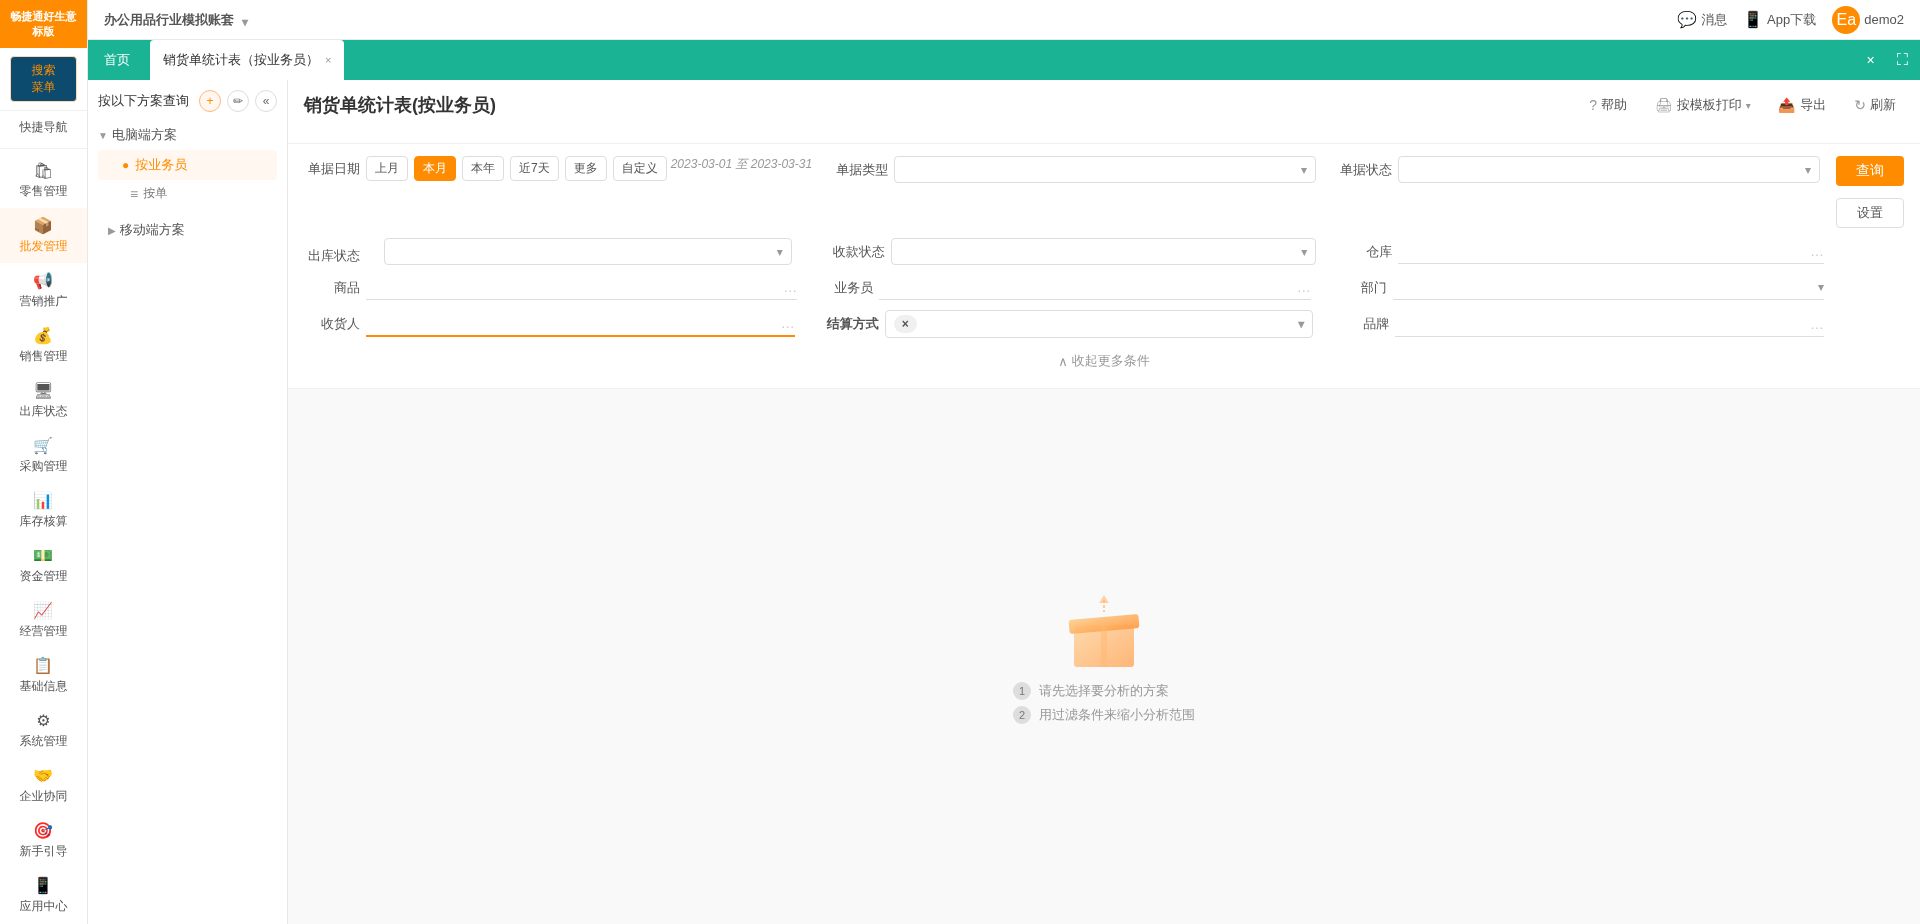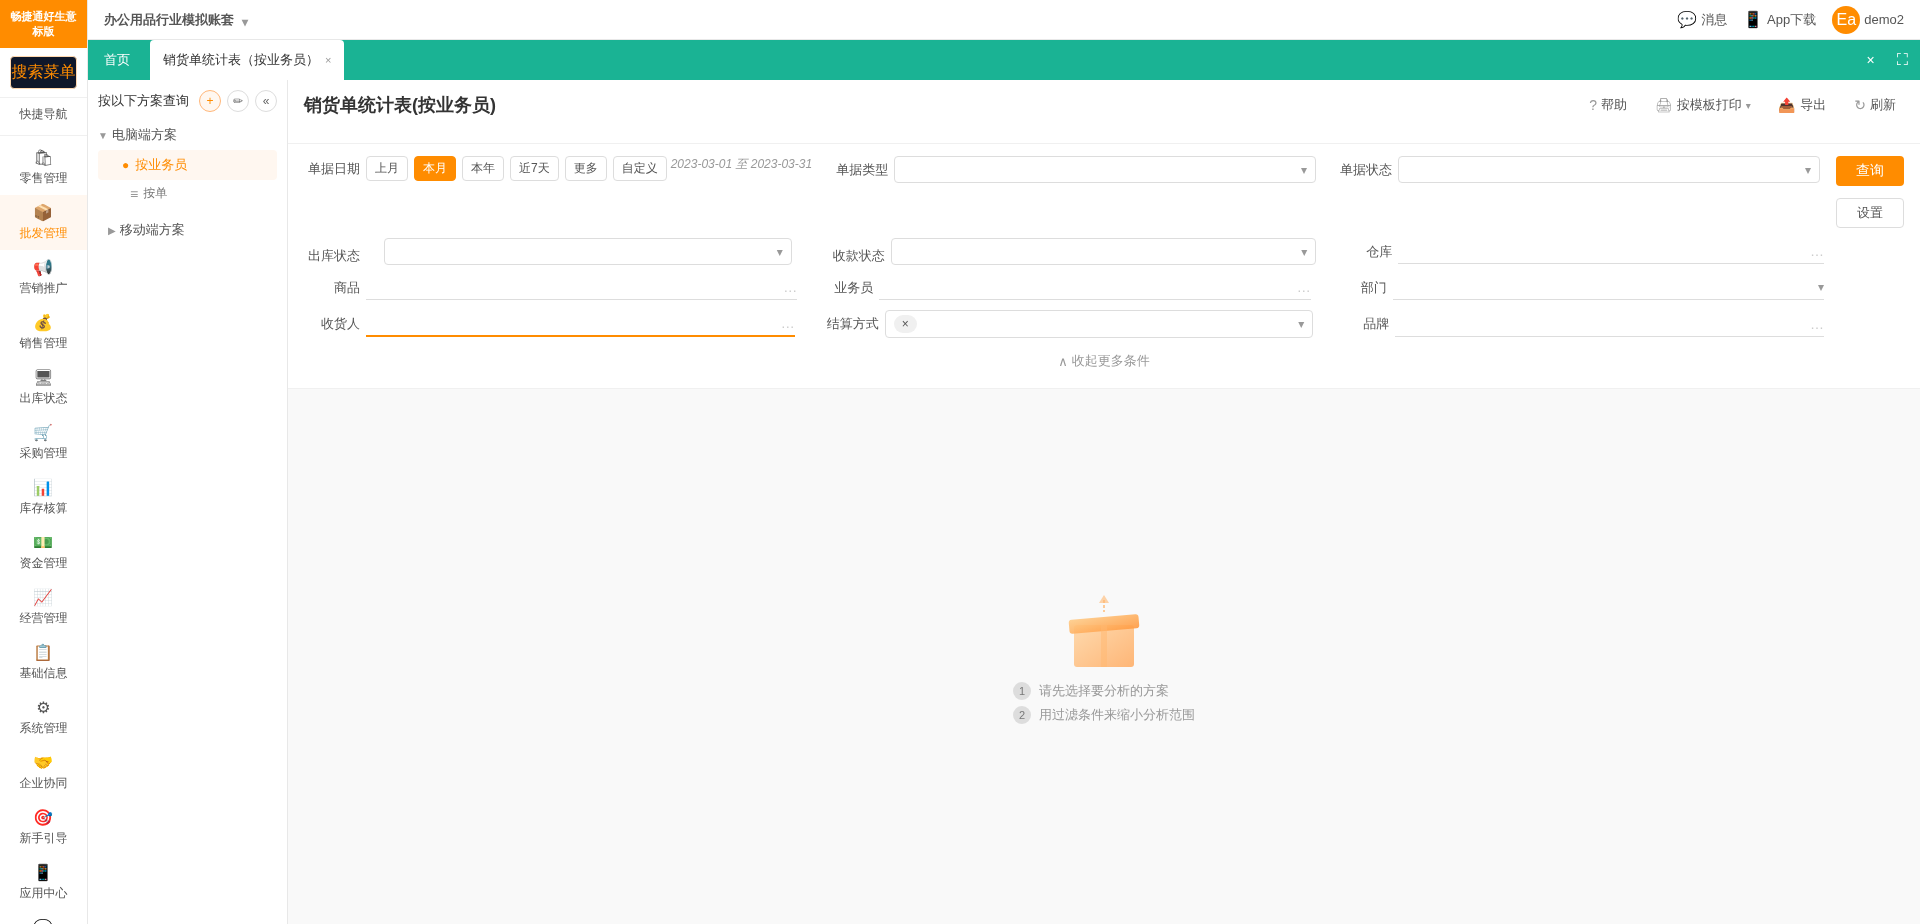--- a/index.html
+++ b/index.html
@@ -3,21 +3,21 @@
   <meta charset="utf-8">
   <style>
     * { box-sizing: border-box; margin: 0; padding: 0; }
     body { font-family: 'Microsoft YaHei', Arial, sans-serif; font-size: 13px; background: #f5f5f5; color: #333; display: flex; height: 924px; overflow: hidden; }
 
     
     .sidebar { width: 88px; background: #fff; display: flex; flex-direction: column; border-right: 1px solid #e8e8e8; flex-shrink: 0; }
     .sidebar-logo { background: #ff8c00; height: 48px; display: flex; align-items: center; justify-content: center; flex-direction: column; }
     .sidebar-logo-text { color: #fff; font-size: 11px; line-height: 1.4; text-align: center; }
     .sidebar-search { padding: 8px 10px; border-bottom: 1px solid #f0f0f0; }
-    .sidebar-search-btn { width: 100%; background: #0f172a; border: 1px solid #ffd8b0; color: #ff8c00; border-radius: 4px; padding: 5px 0; font-size: 16px; cursor: pointer; text-align: center; }
+    .sidebar-search-btn { width: 100%; background: #0c4a6e; border: 1px solid #ffd8b0; color: #ff8c00; border-radius: 4px; padding: 5px 16px; font-size: 12px; cursor: pointer; text-align: center; }
     .sidebar-item { padding: 8px 10px; cursor: pointer; text-align: center; font-size: 12px; color: #555; display: flex; flex-direction: column; align-items: center; gap: 3px; }
     .sidebar-item-icon { font-size: 16px; }
     .sidebar-divider { height: 1px; background: #f0f0f0; margin: 4px 0; }
 
     
     .main { flex: 1; display: flex; flex-direction: column; overflow: hidden; }
 
     
     .top-header { height: 40px; background: #fff; border-bottom: 1px solid #e8e8e8; display: flex; align-items: center; padding: 0 16px; justify-content: space-between; }
     .top-header-left { display: flex; align-items: flex-end; gap: 8px; font-size: 13px; color: #555; font-weight: bold; }
@@ -326,21 +326,21 @@
         <div style="display:flex; gap:0; margin-bottom:10px; align-items:center;">
           <div style="flex:1; display:flex; align-items:flex-end; gap:24px; min-width:320px;">
             <span class="filter-label">出库状态</span>
             <div class="filter-control">
               <div class="filter-select" style="border:1px solid #ddd; border-radius:4px; padding:5px 8px; min-width:220px; display:flex; justify-content:space-between; align-items:center; background:#fff;">
                 <span>&nbsp;</span>
                 <span class="filter-select-arrow">▾</span>
               </div>
             </div>
           </div>
-          <div style="flex:1; display:flex; align-items:flex-end; gap:6px; margin-left:37px;">
+          <div style="flex:1; display:flex; align-items:center; gap:6px; margin-left:37px;">
             <span class="filter-label">收款状态</span>
             <div class="filter-control">
               <div class="filter-select" style="border:1px solid #ddd; border-radius:4px; padding:5px 8px; min-width:220px; display:flex; justify-content:space-between; align-items:center; background:#fff;">
                 <span>&nbsp;</span>
                 <span class="filter-select-arrow">▾</span>
               </div>
             </div>
           </div>
           <div style="flex:1; display:flex; align-items:center; gap:6px; margin-left:20px;">
             <span class="filter-label">仓库</span>
@@ -384,21 +384,21 @@
 
         <div style="display:flex; gap:0; margin-bottom:8px; align-items:center;">
           <div style="flex:1; display:flex; align-items:center; gap:6px; min-width:320px;">
             <span class="filter-label">收货人</span>
             <div class="filter-control" style="flex:1;">
               <div style="border-bottom:2px solid #ff8c00; padding:4px 0; display:flex; justify-content:flex-end;">
                 <span class="filter-dots">…</span>
               </div>
             </div>
           </div>
-          <div style="flex:1; display:flex; align-items:center; gap:6px; margin-left:28px;">
+          <div style="flex:1; display:flex; align-items:center; gap:6px; margin-left:28px;font-weight:bold;">
             <span class="filter-label">结算方式</span>
             <div class="filter-control" style="flex:1;">
               <div style="border:1px solid #ddd; border-radius:4px; padding:4px 8px; display:flex; justify-content:space-between; align-items:center; background:#fff;">
                 <div class="filter-tag">
                   <span>×</span>
                 </div>
                 <span class="filter-select-arrow">▾</span>
               </div>
             </div>
           </div>

